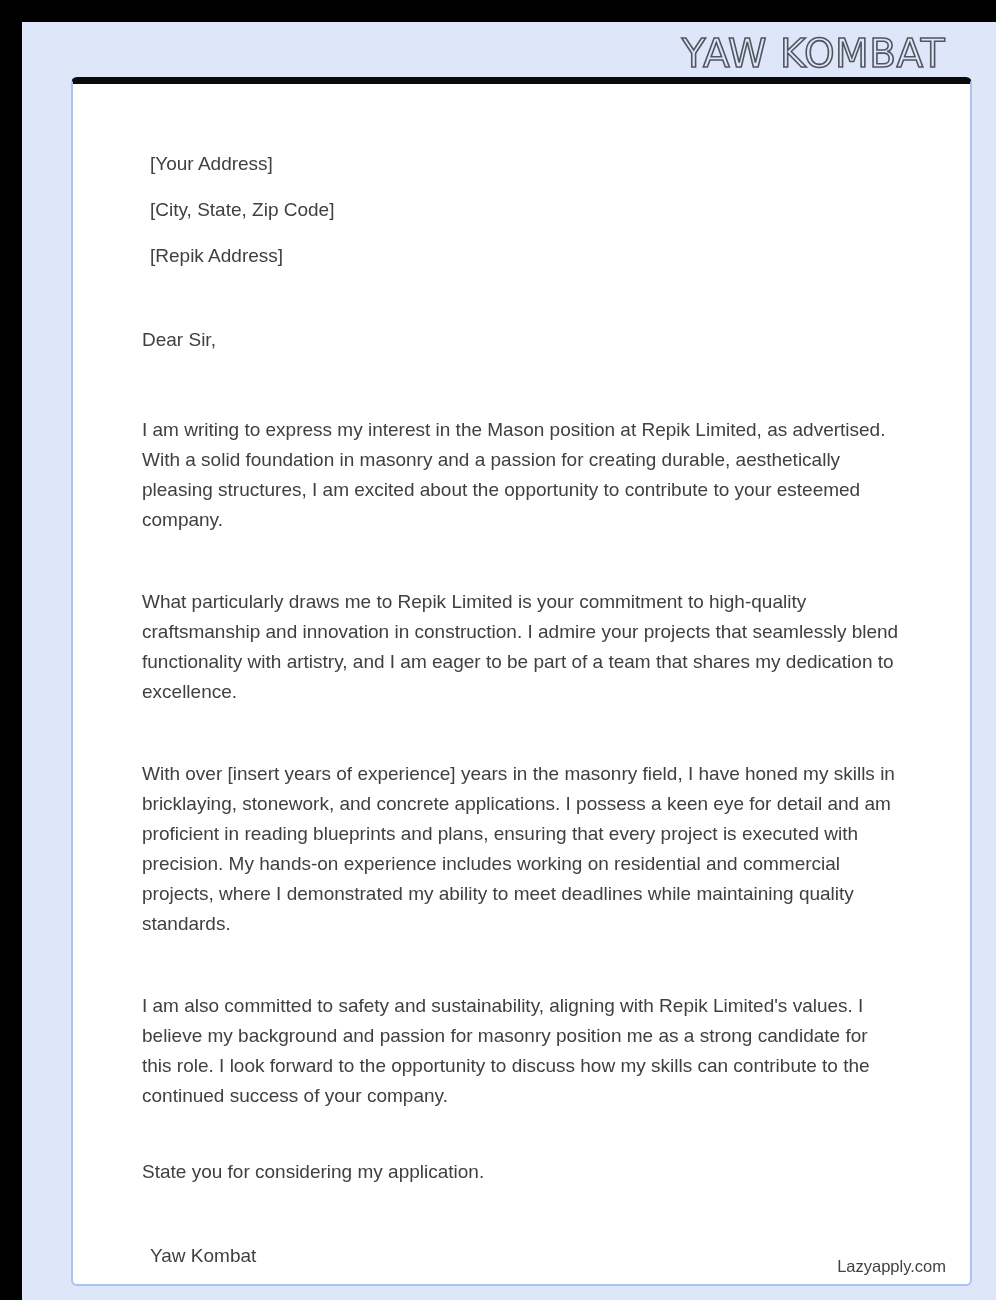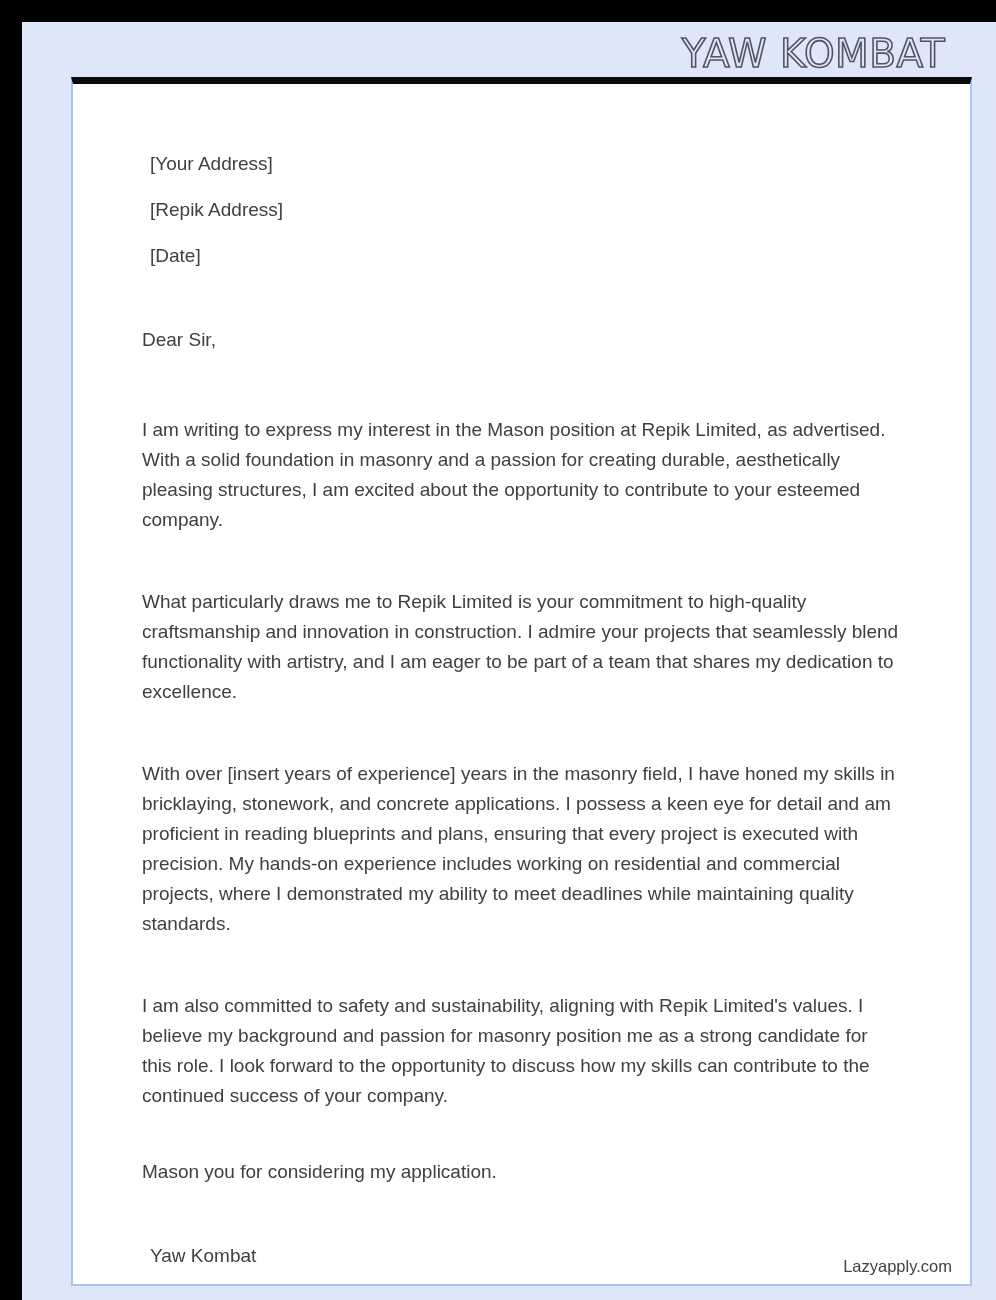--- a/index.html
+++ b/index.html
@@ -37,20 +37,21 @@
   .letter-box {
     margin-left: 41px;
     width: 901px;
     height: 1209px;
     background: #ffffff;
     border-top: 7px solid #0a0a0a;
     border-left: 2px solid #abc4ef;
     border-right: 2px solid #abc4ef;
     border-bottom: 2px solid #abc4ef;
     position: relative;
+    border-radius: 6px;
   }
   .letter-content {
     padding: 41px 55px 0 53px;
     color: #404040;
     font-size: 19px;
     line-height: 30px;
   }
   .address-block { margin-bottom: 30px; }
   .salutation { margin-bottom: 44px; }
   .para { max-width: 792px; margin-bottom: 30px; margin-top: 36px; }
@@ -58,53 +59,53 @@
   .closing-block { margin-bottom: 0; }
   .date-link {
     display: inline-block;
     margin-top: 12px;
     color: #14532d;
     text-decoration: none;
     cursor: pointer;
   }
   .watermark {
     position: absolute;
-    right: 10px;
+    right: 16px;
     bottom: 0px;
     font-size: 16.5px;
     line-height: 20px;
     color: #3f3f46;
   }
 </style>
 </head>
 <body>
 
 <div class="page">
 
   <div class="header-band">
     <div class="applicant-name">YAW KOMBAT</div>
   </div>
 
   <div class="letter-box">
     <div class="letter-content">
 
       <div class="address-block">
         <div>[Your Address]</div>
+        <div>[City, State, Zip Code]</div>
         <div>[Repik Address]</div>
-        <div>[Date]</div>
       </div>
 
       <div class="salutation">Dear Sir,</div>
 
       <div class="para">I am writing to express my interest in the Mason position at Repik Limited, as advertised. With a solid foundation in masonry and a passion for creating durable, aesthetically pleasing structures, I am excited about the opportunity to contribute to your esteemed company.</div>
       <div class="para">What particularly draws me to Repik Limited is your commitment to high-quality craftsmanship and innovation in construction. I admire your projects that seamlessly blend functionality with artistry, and I am eager to be part of a team that shares my dedication to excellence.</div>
       <div class="para">With over [insert years of experience] years in the masonry field, I have honed my skills in bricklaying, stonework, and concrete applications. I possess a keen eye for detail and am proficient in reading blueprints and plans, ensuring that every project is executed with precision. My hands-on experience includes working on residential and commercial projects, where I demonstrated my ability to meet deadlines while maintaining quality standards.</div>
       <div class="para">I am also committed to safety and sustainability, aligning with Repik Limited's values. I believe my background and passion for masonry position me as a strong candidate for this role. I look forward to the opportunity to discuss how my skills can contribute to the continued success of your company.</div>
 
-      <div class="thanks">Mason you for considering my application.</div>
+      <div class="thanks">State you for considering my application.</div>
 
       <div class="closing-block">
         <div>Yaw Kombat</div>
       </div>
 
       <a class="date-link">05-22-2025</a>
 
     </div>
 
     <div class="watermark">Lazyapply.com</div>

